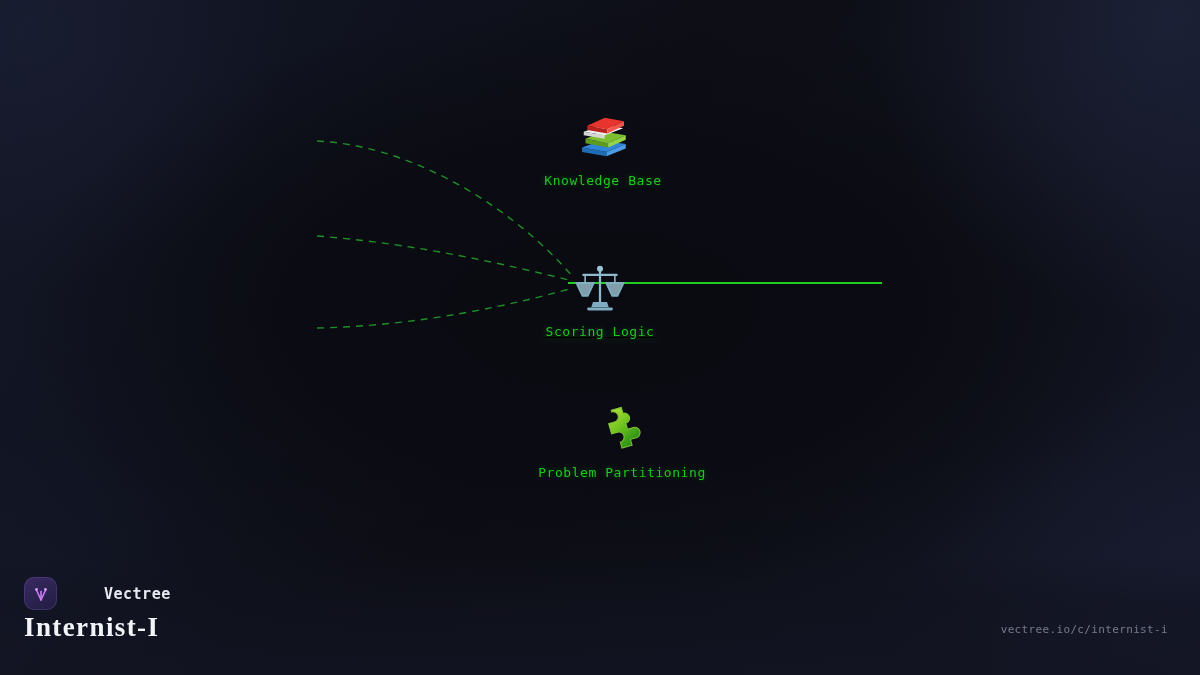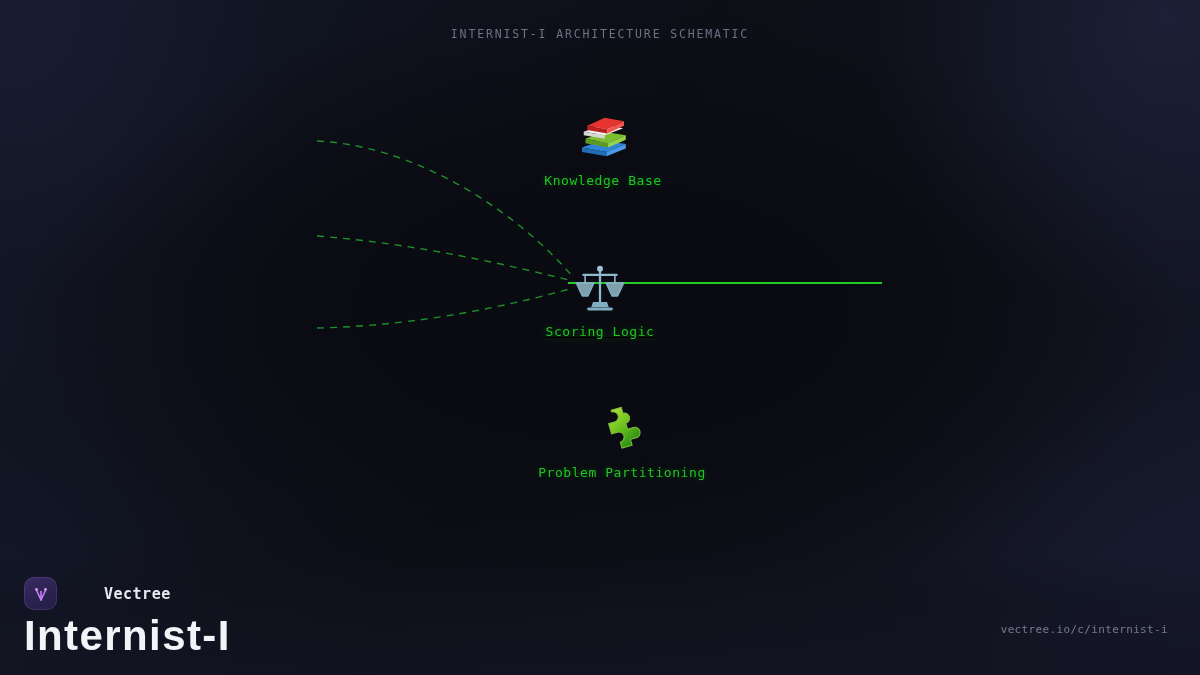--- a/index.html
+++ b/index.html
@@ -90,39 +90,38 @@
   }
   .brandname{
     font-size:15px; font-weight:bold; letter-spacing:.5px;
     color:#e8eaf2;
     font-family:"DejaVu Sans Mono", monospace;
     white-space:pre;
     margin-left:37px;
   }
   .prodtitle{
     position:absolute; left:24px; top:612px;
-    font-size:42px; font-weight:bold; letter-spacing:1.4px;
+    font-size:27px; font-weight:bold; letter-spacing:1.4px;
     color:#f3f4f8;
-    font-family:Liberation Sans, sans-serif;
+    font-family:Liberation Serif, serif;
     white-space:pre;
   }
   .urltext{
     position:absolute; right:32px; top:623px;
     font-size:11px; letter-spacing:.35px;
     color:#767a8d;
     font-family:"DejaVu Sans Mono", monospace;
     white-space:pre;
   }
 </style>
 </head>
 <body>
 
 <div id="stage">
 
-  <div class="schematic-title">INTERNIST-I ARCHITECTURE SCHEMATIC</div>
 
   <svg id="edges" viewBox="0 0 1200 675" xmlns="http://www.w3.org/2000/svg">
 
     <path d="M317,141 C 420,146 520,215 573,277" fill="none" stroke="#1f8f2a" stroke-width="1.4" stroke-dasharray="7 6" stroke-linecap="butt"></path>
     <path d="M317,236 C 420,244 512,266 573,281" fill="none" stroke="#1f8f2a" stroke-width="1.4" stroke-dasharray="7 6" stroke-linecap="butt"></path>
     <path d="M317,328 C 420,326 516,304 573,288" fill="none" stroke="#1f8f2a" stroke-width="1.4" stroke-dasharray="7 6" stroke-linecap="butt"></path>
 
     <line x1="568" y1="283" x2="882" y2="283" stroke="#22cc22" stroke-width="2.2"></line>
   </svg>
 

